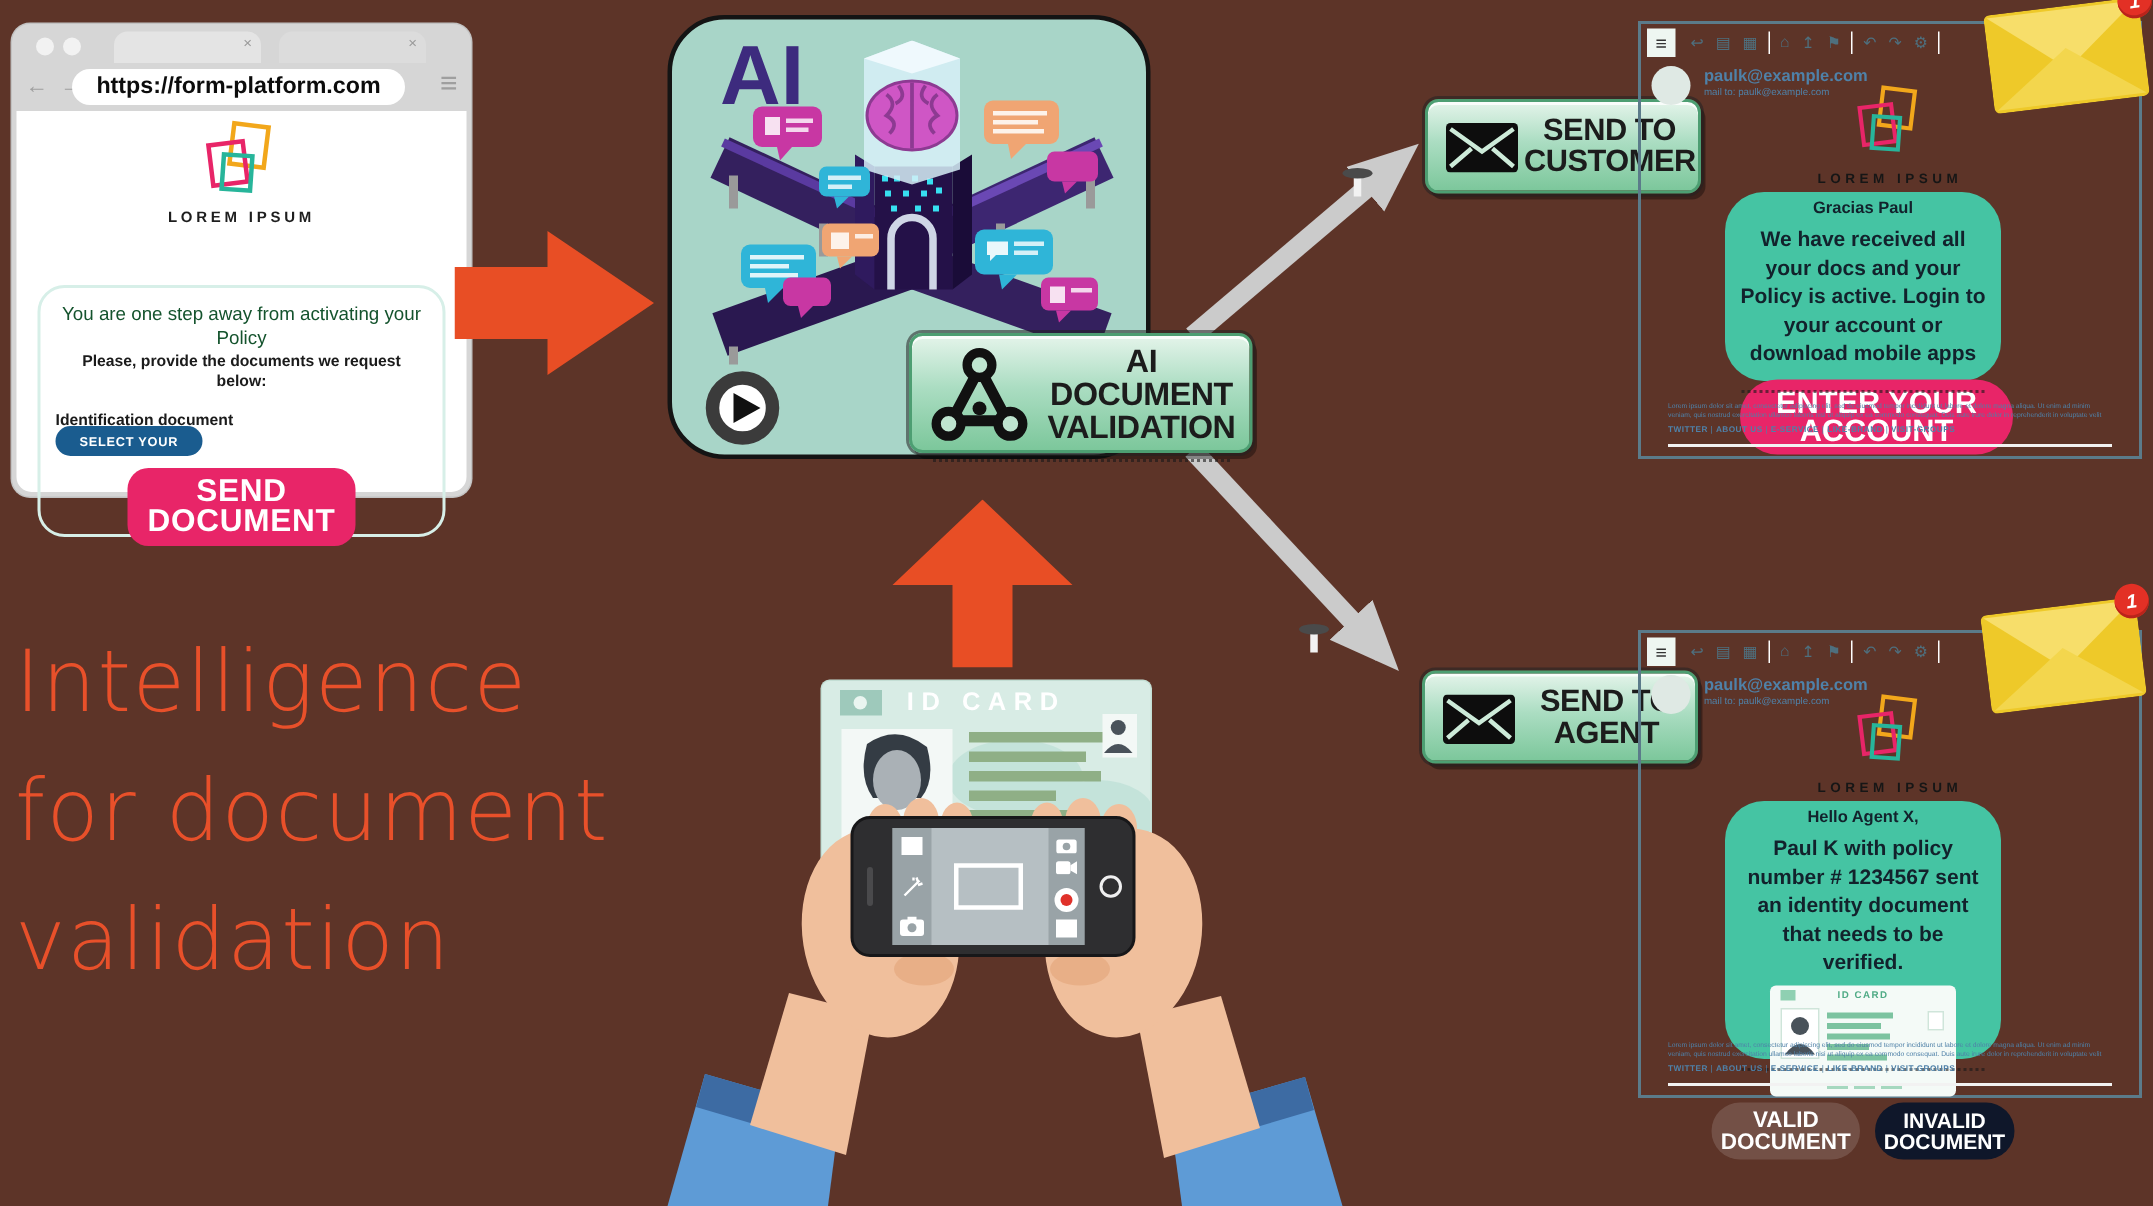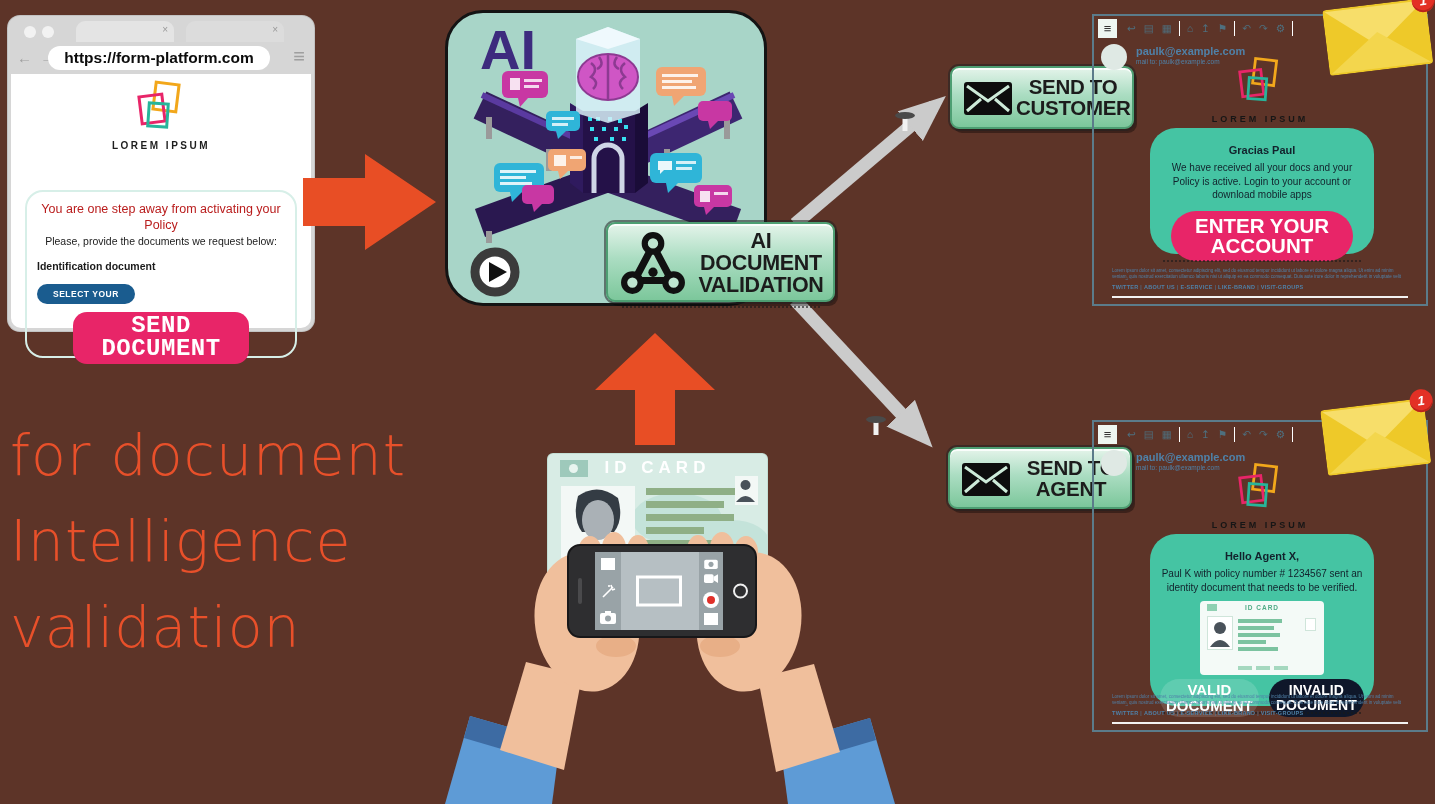--- a/index.html
+++ b/index.html
@@ -27,27 +27,27 @@
 
   
   .logo{position:relative;width:56px;height:56px;}
   .logo i{position:absolute;display:block;border-style:solid;}
   .logo .sq-y{left:20px;top:0;width:26px;height:30px;border-width:3px;border-color:#f2a71b;transform:rotate(7deg);}
   .logo .sq-p{left:6px;top:12px;width:26px;height:30px;border-width:3px;border-color:#e82568;transform:rotate(-7deg);}
   .logo .sq-t{left:14px;top:20px;width:22px;height:26px;border-width:3px;border-color:#27b59a;transform:rotate(4deg);}
   .logoname{font-size:10px;font-weight:bold;letter-spacing:2.5px;color:#1e1e1e;text-align:center;}
 
   .form-card{position:absolute;left:14px;top:116px;right:14px;height:168px;border:2px solid #d7efe8;border-radius:18px;}
-  .fc-head{margin:10px 14px 2px;font-size:12.5px;color:#b91c1c;text-align:center;line-height:1.25;}
-  .fc-sub{margin:2px 18px;font-size:10.5px;font-weight:normal;color:#1b1b1b;text-align:center;line-height:1.25;}
+  .fc-head{margin:10px 14px 2px;font-size:12.5px;color:#14532d;text-align:center;line-height:1.25;}
+  .fc-sub{margin:2px 18px;font-size:10.5px;font-weight:bold;color:#1b1b1b;text-align:center;line-height:1.25;}
   .fc-label{margin:12px 0 0 10px;font-size:10.5px;font-weight:bold;color:#1b1b1b;}
   .fc-select{position:absolute;left:10px;top:92px;background:#1a5c8f;color:#fff;font-size:8.5px;font-weight:bold;
              letter-spacing:.5px;padding:5px 16px;border-radius:11px;border:none;}
-  .fc-send{position:absolute;left:50%;transform:translateX(-50%);top:120px;width:176px;height:52px;background:#e82568;
-           border:none;border-radius:14px;color:#fff;font-size:24px;line-height:.95;font-weight:bold;letter-spacing:.5px;font-family:Liberation Mono, monospace;}
+  .fc-send{position:absolute;left:50%;transform:translateX(-50%);top:120px;width:152px;height:52px;background:#e82568;
+           border:none;border-radius:14px;color:#fff;font-size:21px;line-height:.95;font-weight:bold;letter-spacing:.5px;}
 
   
   .oarrow{fill:#e84e25;}
 
   
   .aibox{left:445px;top:10px;width:322px;height:296px;background:#a8d5c8;border:3px solid #141414;border-radius:38px;}
   .ai-label{position:absolute;left:32px;top:4px;font-size:56px;font-weight:bold;color:#3d2b7e;}
 
   
   .green-btn{background:linear-gradient(180deg,#e4f4ea 0%,#abddc2 45%,#7cc79b 100%);
@@ -61,24 +61,24 @@
   .em-toolbar{position:absolute;left:0;top:0;height:24px;display:flex;align-items:center;}
   .em-menu{width:19px;height:19px;background:#eef6f1;color:#333;font-size:13px;text-align:center;line-height:19px;margin:0 6px 0 4px;}
   .em-ic{color:#4e6f7e;font-size:10.5px;margin:0 4px;}
   .em-div{width:1px;height:15px;background:#fff;margin:0 3px;}
   .em-avatar{position:absolute;left:7px;top:28px;width:26px;height:26px;border-radius:50%;background:#dfe9e4;}
   .em-sender{position:absolute;left:42px;top:29px;color:#4f81a8;font-size:11px;font-weight:bold;}
   .em-sendersub{position:absolute;left:42px;top:42px;color:#4f81a8;font-size:6.5px;}
   .em-logo{position:absolute;left:50%;transform:translateX(-50%) scale(.92);top:40px;}
   .em-logoname{position:absolute;left:0;right:0;top:98px;font-size:9px;font-weight:bold;letter-spacing:3px;
                color:#161616;text-align:center;}
-  .em-card{position:absolute;left:56px;width:224px;top:112px;background:#45c4a3;border-radius:26px;
-           padding:16px 10px;text-align:center;}
+  .em-card{position:absolute;left:56px;width:184px;top:112px;background:#45c4a3;border-radius:26px;
+           padding:5px 10px;text-align:center;}
   .em-card h4{margin:0 0 5px;font-size:11px;color:#12222c;}
-  .em-card p{margin:0;font-size:10px;font-weight:normal;color:#12222c;line-height:1.35;text-align:center;}
+  .em-card p{margin:0;font-size:14px;font-weight:bold;color:#12222c;line-height:1.35;text-align:center;}
   .pink-btn{display:block;margin:9px auto 2px;width:182px;height:50px;background:#e82568;border:none;border-radius:25px;
             color:#fff;font-size:20.5px;line-height:.95;font-weight:bold;font-family:"Liberation Sans",sans-serif;}
   .em-fine{position:absolute;left:18px;right:18px;color:#4f81a8;font-size:4.5px;line-height:1.25;height:12px;overflow:hidden;}
   .em-links{position:absolute;left:18px;color:#4f81a8;font-size:5.5px;font-weight:bold;letter-spacing:.3px;}
   .em-links span+span::before{content:"  |  ";font-weight:normal;}
   .em-rule{position:absolute;left:18px;right:18px;height:2px;background:#f2f2f2;}
 
   
   .minicard{position:relative;width:124px;height:74px;margin:7px auto 4px;background:#f4faf7;border-radius:4px;overflow:hidden;}
   .mc-title{position:absolute;left:0;right:0;top:3px;font-size:6.5px;font-weight:bold;letter-spacing:1px;color:#50ab86;}
@@ -117,22 +117,22 @@
   .ph-home{position:absolute;right:7px;top:50%;transform:translateY(-50%);width:15px;height:15px;border-radius:50%;
            border:2.5px solid #efefef;}
   .ph-speaker{position:absolute;left:9px;top:50%;transform:translateY(-50%);width:4px;height:26px;border-radius:3px;background:#4a4a4c;}
 </style>
 </head>
 <body>
 
 <div class="canvas">
 
   <div class="abs headline">
+    <div>Intelligence</div>
     <div>for document</div>
-    <div>Intelligence</div>
     <div>validation</div>
   </div>
 
   <svg class="abs" style="left:0;top:0;" width="1435" height="804" viewBox="0 0 1435 804">
     <defs>
       <marker id="ah" markerWidth="5" markerHeight="5" refX="2.4" refY="1.5" orient="auto" markerUnits="strokeWidth">
         <path d="M0,0 L3.6,1.5 L0,3 Z" fill="#cbcbcb"></path>
       </marker>
     </defs>
     <line x1="795" y1="224" x2="934" y2="106" stroke="#cbcbcb" stroke-width="13" marker-end="url(#ah)"></line>

